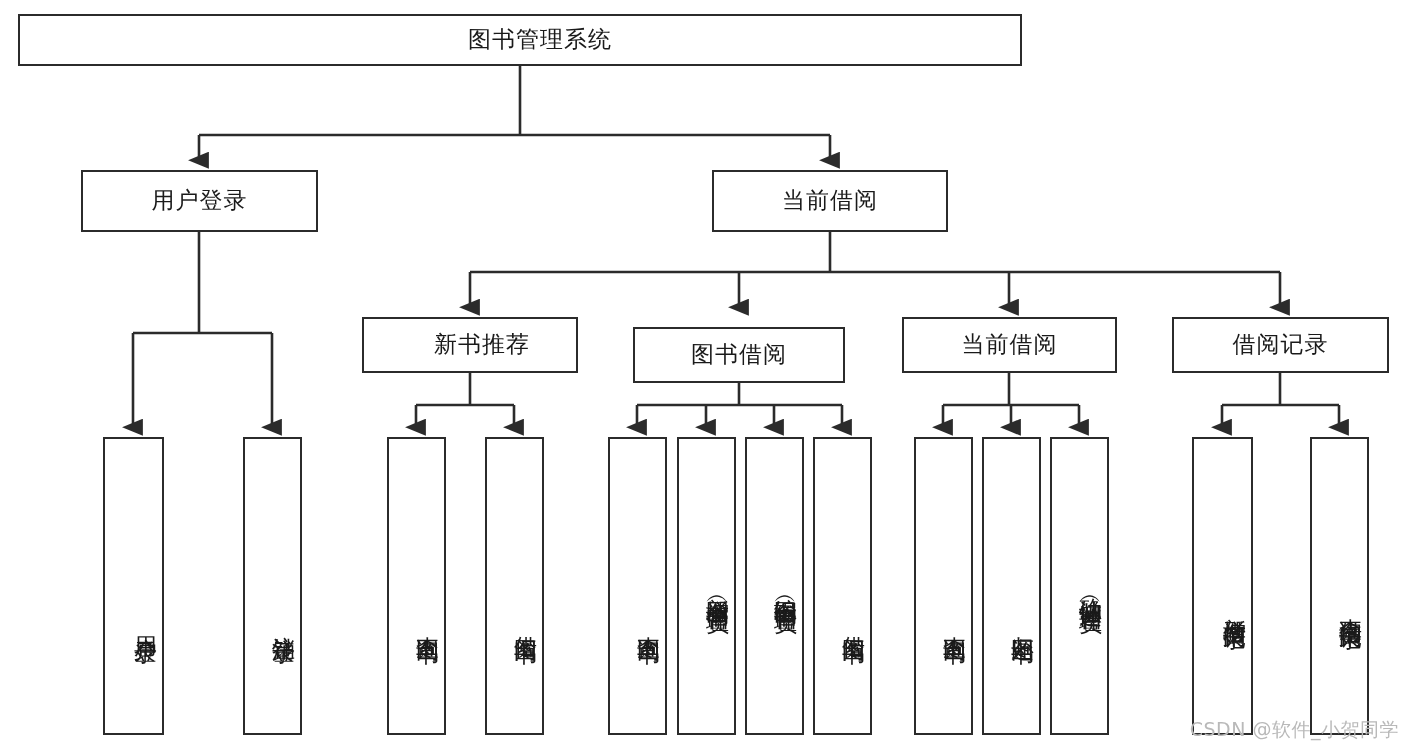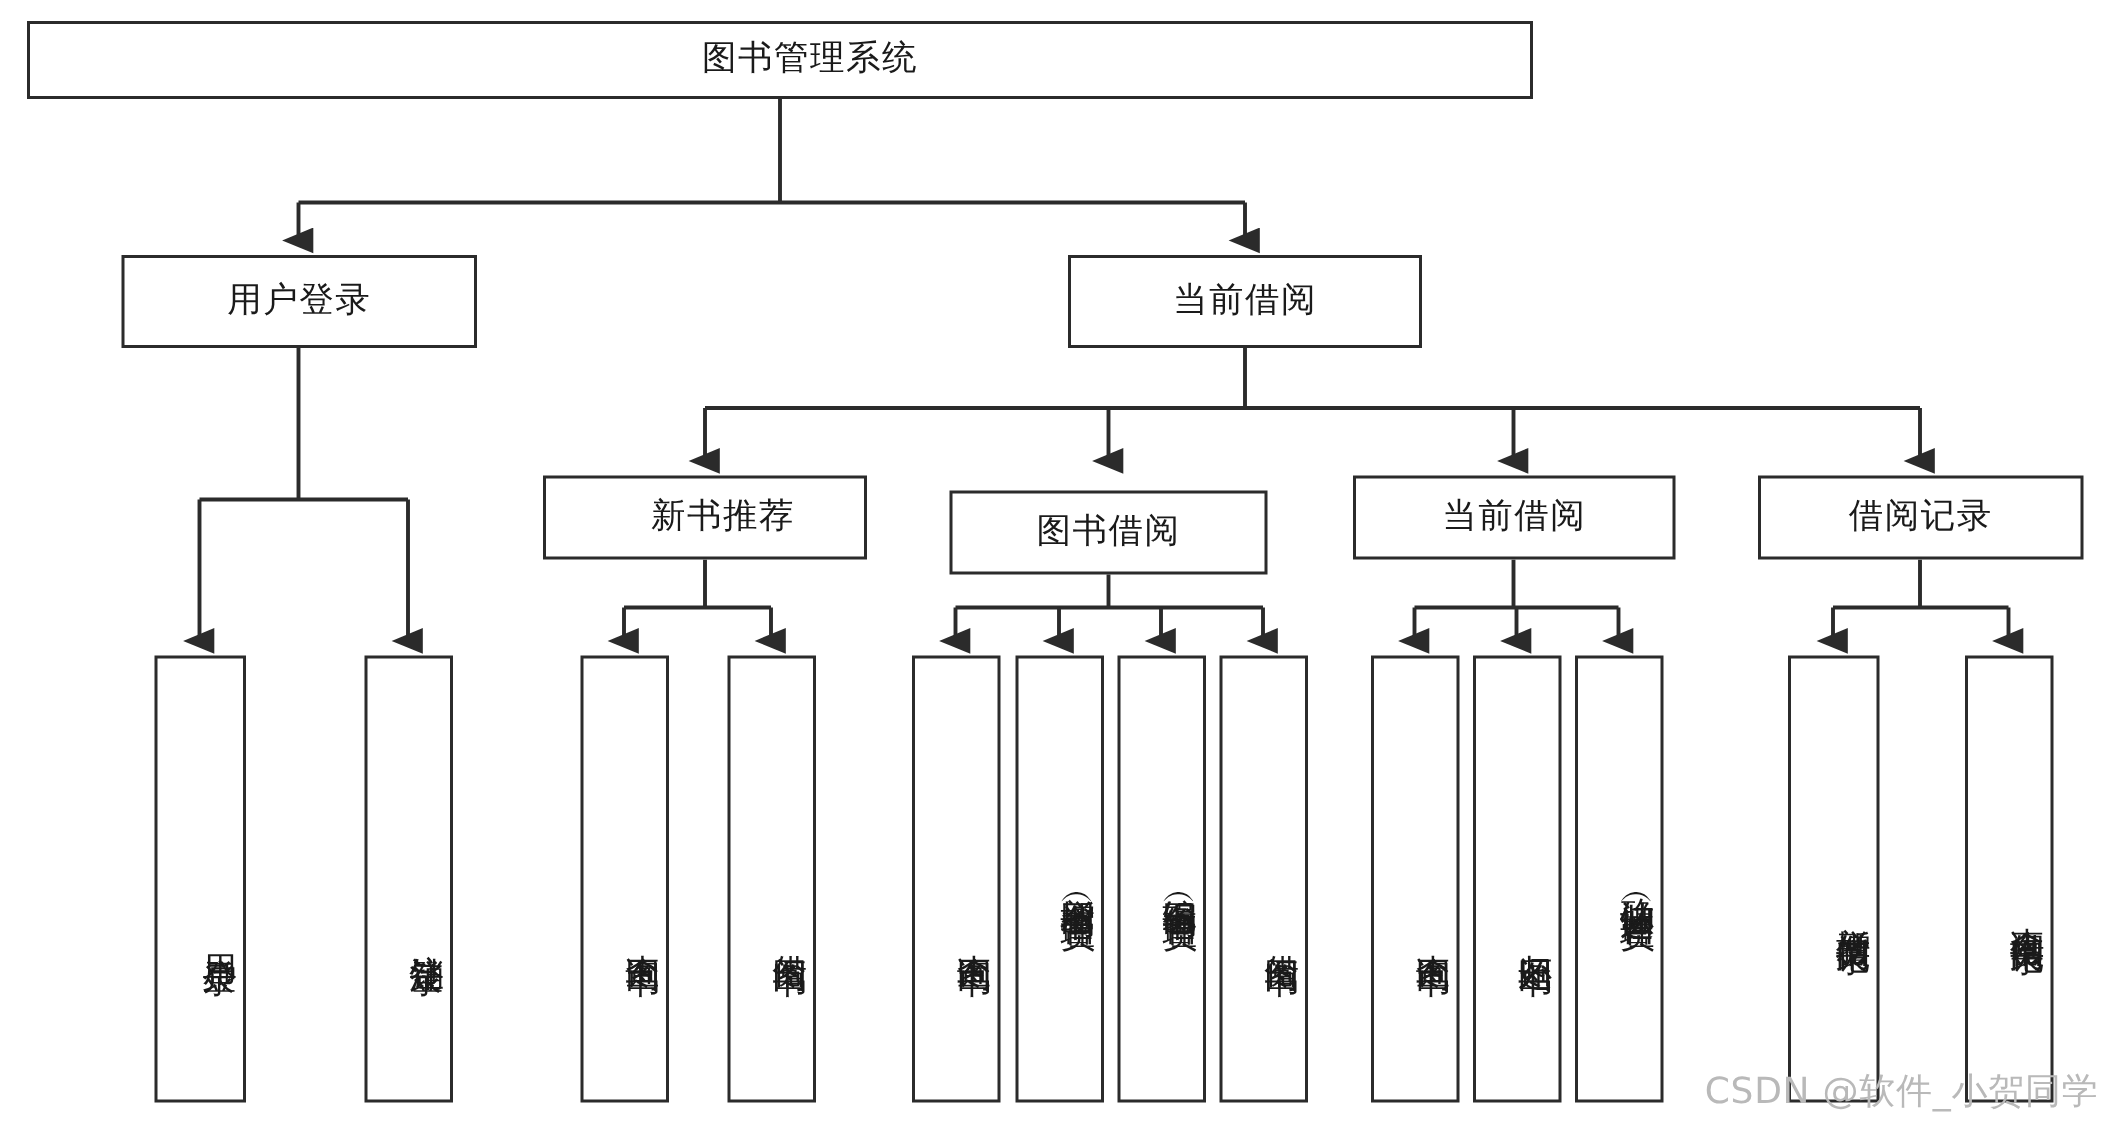--- a/index.html
+++ b/index.html
@@ -51,21 +51,21 @@
     left: 0;
     top: 0;
     width: 1405px;
     height: 747px;
     pointer-events: none;
   }
   .watermark {
     position: absolute;
     right: 6px;
     bottom: 4px;
-    font-size: 24px;
+    font-size: 19px;
     color: #b9b9b9;
     white-space: nowrap;
     letter-spacing: 0.5px;
   }
 </style>
 </head>
 <body>
 
 <div id="canvas">
 

